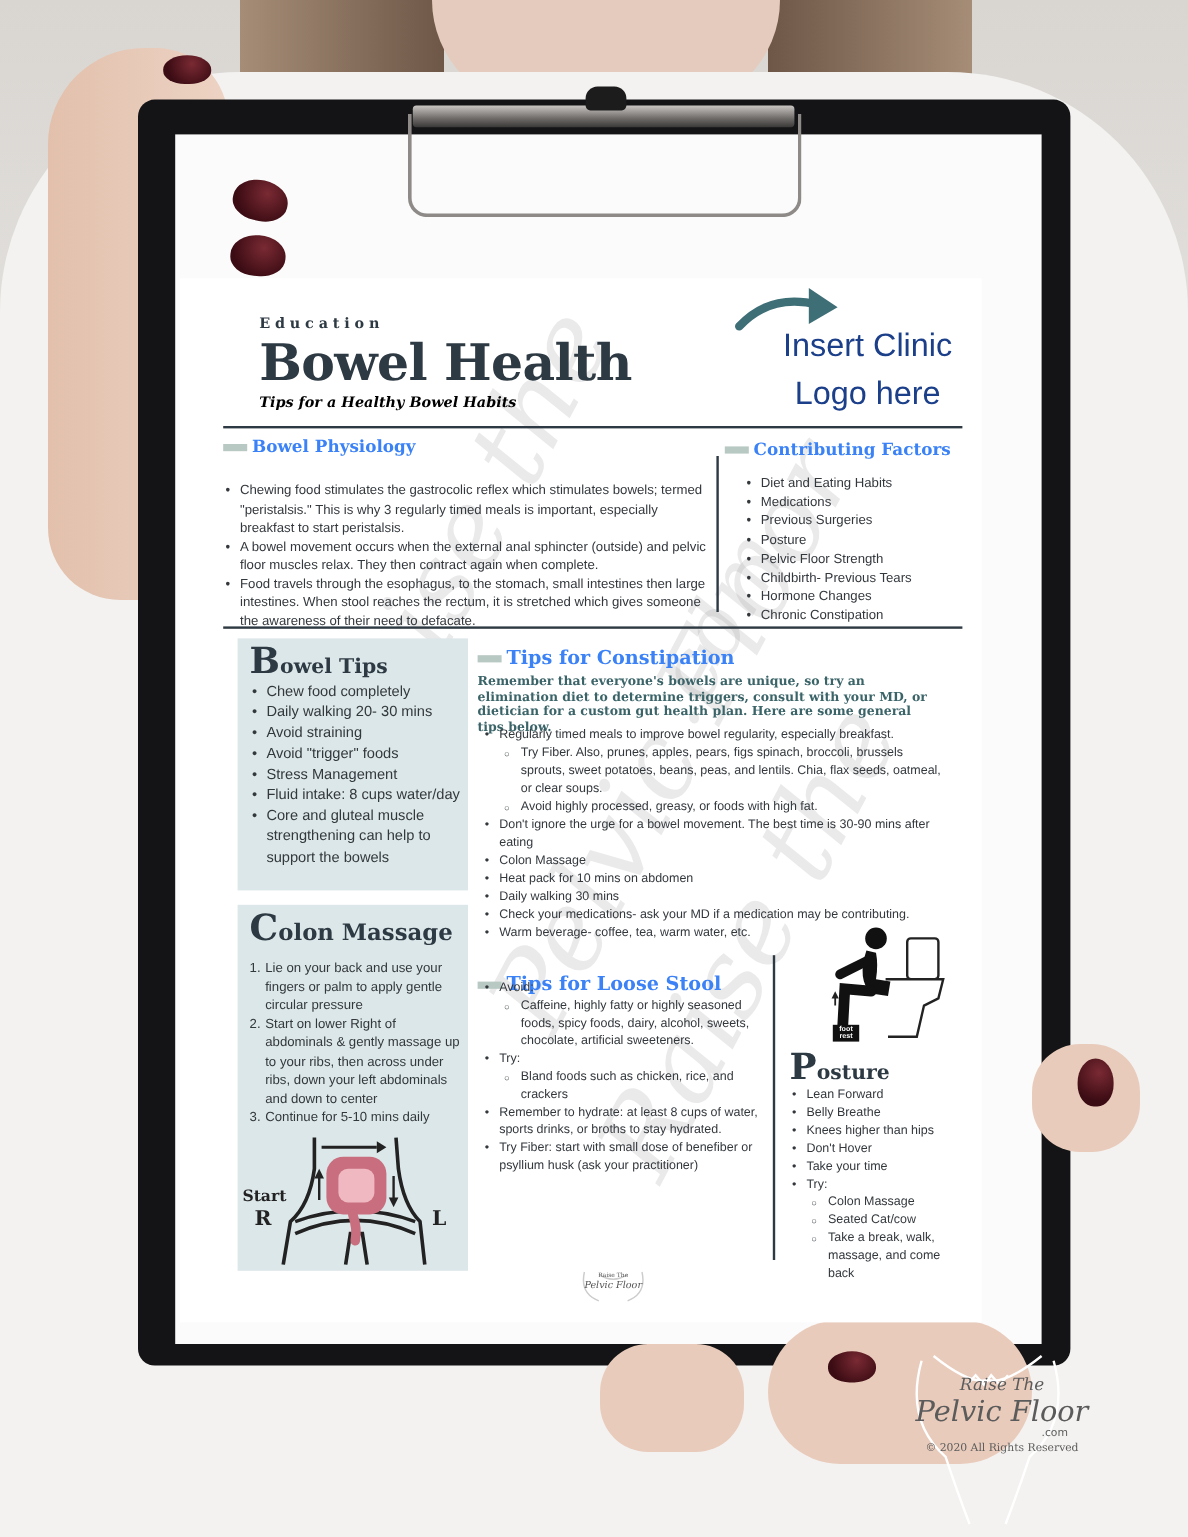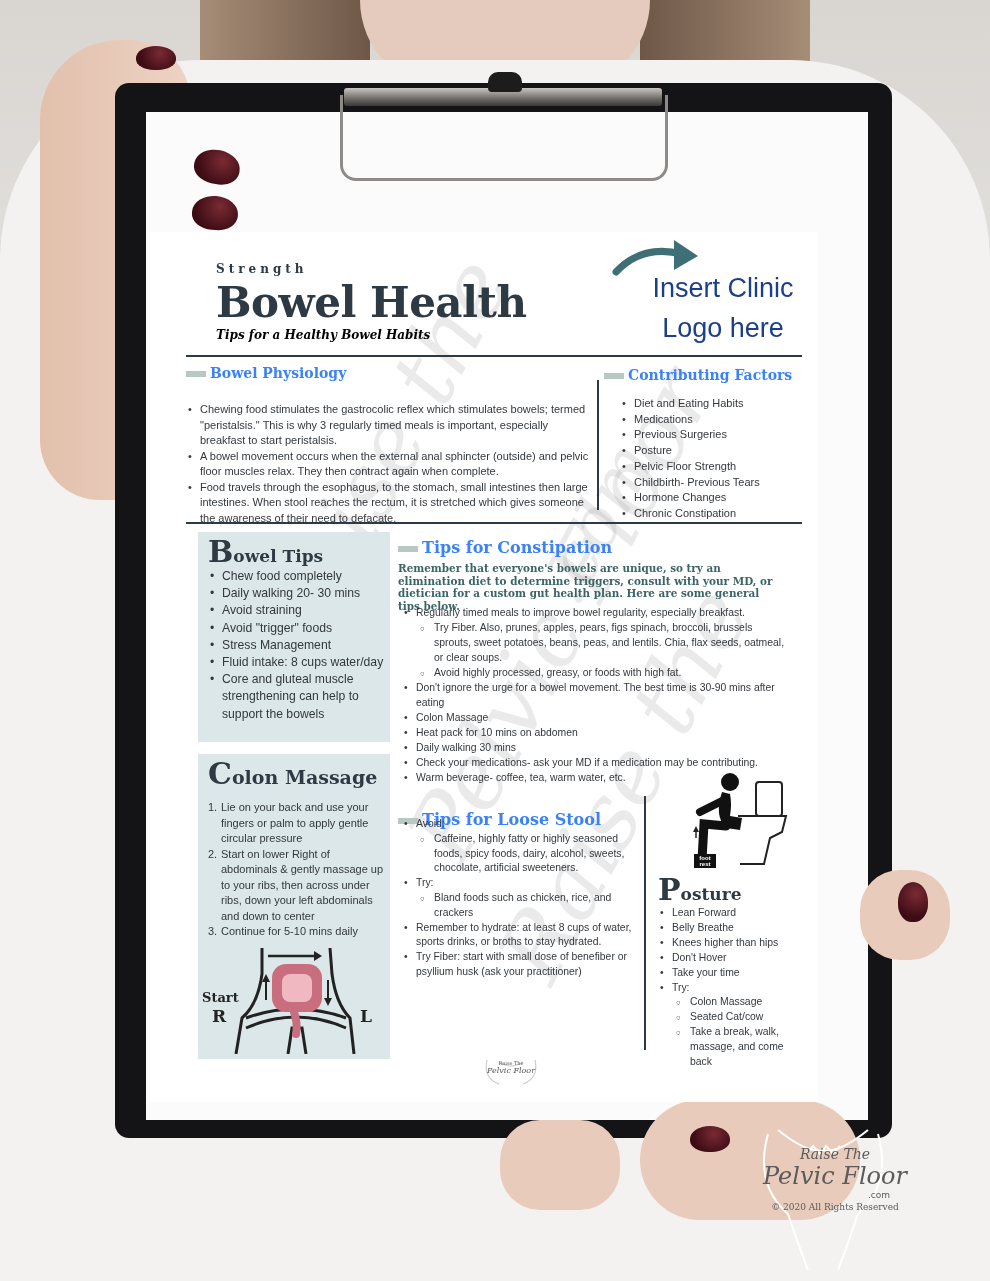--- a/index.html
+++ b/index.html
@@ -83,21 +83,21 @@
 <div class="nail" style="left:898px;top:882px;width:30px;height:40px;"></div>
 <div class="nail" style="left:690px;top:1126px;width:40px;height:26px;"></div>
 
 <div class="sheet">
 
   <div class="wm" style="left:20px;top:170px;">Raise the</div>
   <div class="wm" style="left:140px;top:330px;">Pelvic Floor</div>
   <div class="wm" style="left:260px;top:500px;">Raise the</div>
   <div class="wm" style="left:360px;top:250px;font-size:70px;">.com</div>
 
-  <div class="edu">Strength</div>
+  <div class="edu">Education</div>
   <div class="title">Bowel Health</div>
   <div class="subtitle">Tips for a Healthy Bowel Habits</div>
   <svg class="logo-arrow" width="100" height="40" viewBox="0 0 100 40">
     <path d="M4 34 Q30 6 70 16" stroke="#3e6e76" stroke-width="7" fill="none" stroke-linecap="round"></path>
     <polygon points="62,2 86,18 62,32" fill="#3e6e76"></polygon>
   </svg>
   <div class="logo-text">
     <div>Insert Clinic</div>
     <div>Logo here</div>
   </div>

